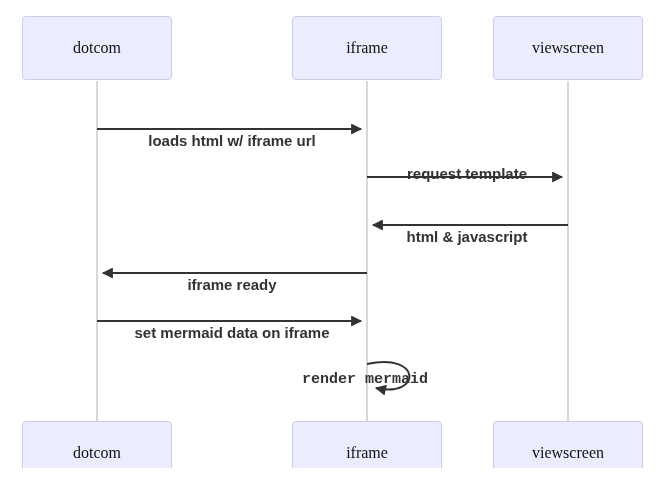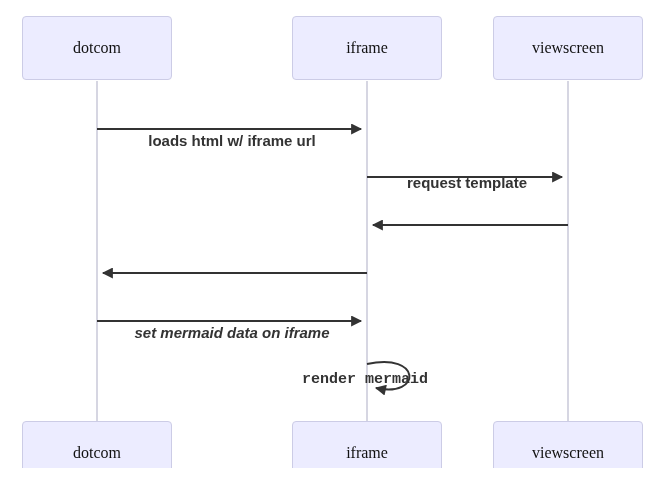--- a/index.html
+++ b/index.html
@@ -99,17 +99,19 @@
     <span>dotcom</span>
   </div>
   <div class="actor-box" style="left:292px; top:421px;">
     <span>iframe</span>
   </div>
   <div class="actor-box" style="left:493px; top:421px;">
     <span>viewscreen</span>
   </div>
 
   <div class="msg-label" style="left:232px; top:103px;">loads html w/ iframe url</div>
-  <div class="msg-label" style="left:467px; top:145px;text-align:right;">request template</div>
-  <div class="msg-label" style="left:232px; top:295px;font-style:italic;">set mermaid data on iframe</div>
+  <div class="msg-label" style="left:467px; top:136px;text-align:right;">request template</div>
+  <div class="msg-label" style="left:467px; top:199px;">html &amp; javascript</div>
+  <div class="msg-label" style="left:232px; top:247px;">iframe ready</div>
+  <div class="msg-label" style="left:232px; top:295px;">set mermaid data on iframe</div>
   <div class="msg-label" style="left:365px; top:342px;font-family:Liberation Mono, monospace;">render mermaid</div>
 
 </div>
 
 </body></html>

